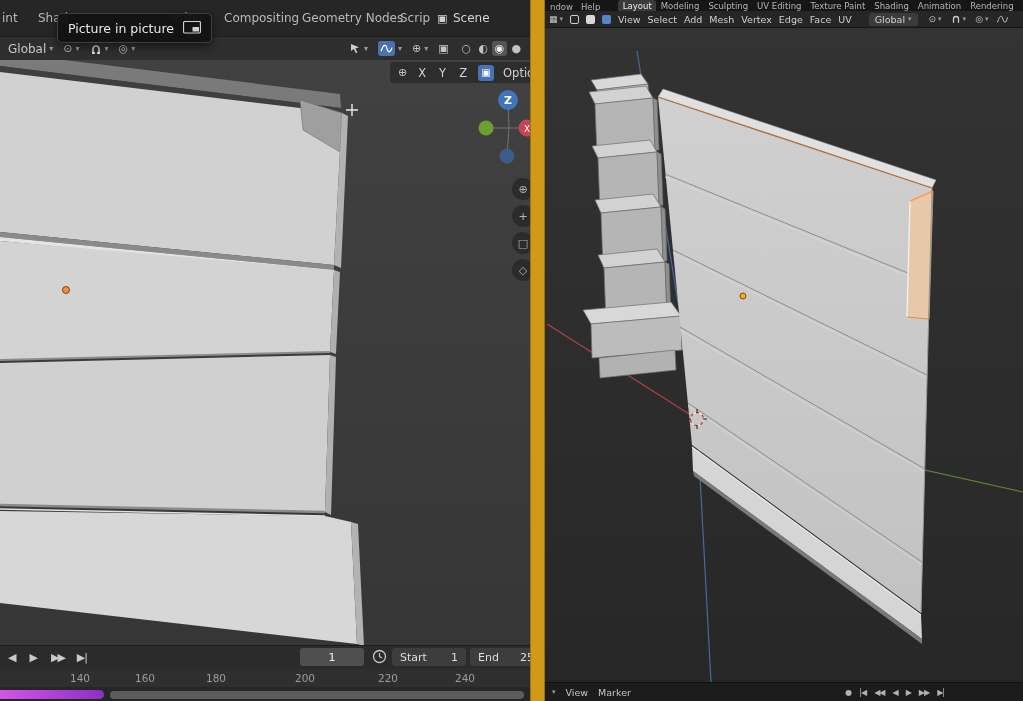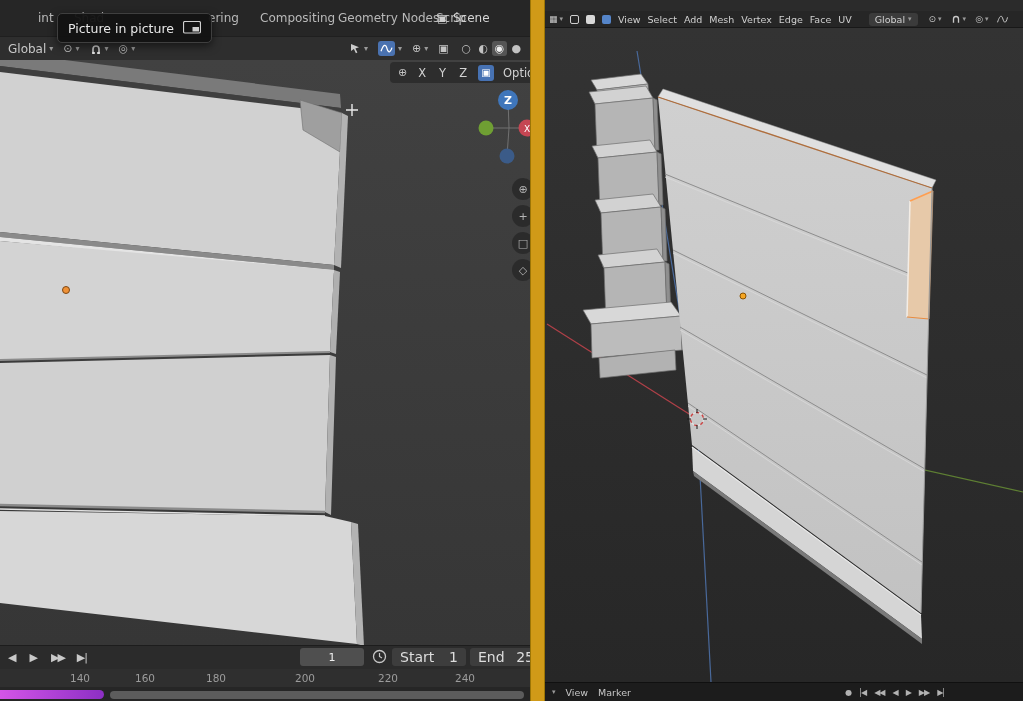--- a/index.html
+++ b/index.html
@@ -5,21 +5,21 @@
   * { box-sizing: border-box; margin: 0; padding: 0; }
   html,body { background:#111; }
   .screen {
     position: relative; width: 1023px; height: 701px; overflow: hidden;
     font-family: "DejaVu Sans","Liberation Sans",sans-serif;
     background:#222; color:#c8c8c8;
   }
   
   .lw { position:absolute; left:0; top:0; width:530px; height:701px; overflow:hidden; background:#3a3a3a; }
   .lw-topbar { position:absolute; left:0; top:0; width:100%; height:36px; background:#262626; font-size:12px; color:#b9b9b9; }
-  .lw-topbar .tab { position:absolute; top:50%; transform:translateY(-50%); white-space:nowrap;margin-left:36px; }
+  .lw-topbar .tab { position:absolute; top:50%; transform:translateY(-50%); white-space:nowrap; }
   .scene-icon { position:absolute; left:437px; top:50%; transform:translateY(-50%); color:#cfcfcf; font-size:11px;}
   .scene-label { position:absolute; left:453px; top:50%; transform:translateY(-50%); color:#d6d6d6;}
   .lw-header { position:absolute; top:36px; left:0; width:100%; height:24px; background:#2e2e2e; border-top:1px solid #1f1f1f; display:flex; align-items:center; font-size:12px; padding:0 6px; }
   .grp { display:inline-flex; align-items:center; gap:3px; margin-left:10px; }
   .caret { font-size:8px; color:#9a9a9a; }
   .iglyph { font-size:11px; color:#c4c4c4; line-height:1; }
   .falloff-box { width:17px; height:15px; background:#4a72b0; border-radius:3px; display:inline-flex; align-items:center; justify-content:center; }
   .sphere { font-size:11px; color:#c2c2c2; padding:1px 3px; border-radius:3px; }
   .sphere.active { background:#555; color:#eee; }
   .lw-viewport { position:absolute; top:60px; left:0; width:530px; height:585px; background:linear-gradient(#414141,#363636); }
@@ -27,21 +27,21 @@
   .mirror-row { position:absolute; top:62px; left:390px; height:21px; display:flex; align-items:center; gap:9px; background:rgba(43,43,43,.92); border-radius:4px; padding:0 8px; font-size:11.5px; color:#d2d2d2; width:170px; }
   .axis-btn { padding:0 2px; }
   .blue-box { width:16px; height:16px; background:#4772b3; border-radius:3px; color:#fff; font-size:10px; display:inline-flex; align-items:center; justify-content:center; }
   .gizmo { position:absolute; left:468px; top:84px; width:72px; height:92px; }
   .navbtns { position:absolute; left:512px; top:178px; display:flex; flex-direction:column; gap:5px; }
   .navbtn { width:22px; height:22px; border-radius:50%; background:rgba(40,40,40,.85); color:#b5b5b5; font-size:11px; display:flex; align-items:center; justify-content:center; }
   
   .tl-controls { position:absolute; left:0; top:645px; width:530px; height:24px; background:#2b2b2b; border-top:1px solid #1d1d1d; display:flex; align-items:center; gap:13px; padding:0 8px; font-size:11px; color:#c9c9c9; }
   .frame-field { position:absolute; left:300px; top:648px; width:64px; height:18px; background:#4f4f4f; border-radius:3px; color:#f0f0f0; font-size:11px; display:flex; align-items:center; justify-content:center; }
   .clock { position:absolute; left:372px; top:649px; }
-  .range-field { position:absolute; top:648px; height:18px; background:#3d3d3d; border-radius:3px; font-size:14px; color:#ddd; display:flex; align-items:center; justify-content:space-between; padding:0 8px; }
+  .range-field { position:absolute; top:648px; height:18px; background:#3d3d3d; border-radius:3px; font-size:11px; color:#ddd; display:flex; align-items:center; justify-content:space-between; padding:0 8px; }
   .start-field { left:392px; width:74px; }
   .end-field { left:470px; width:72px; }
   .tl-ruler { position:absolute; left:0; top:669px; width:530px; height:18px; background:#2f2f2f; font-size:10.5px; color:#9c9c9c; }
   .tick { position:absolute; top:50%; transform:translate(-50%,-50%); }
   .tl-scroll { position:absolute; left:0; top:687px; width:530px; height:14px; background:#262626; }
   .cache-bar { position:absolute; left:0; top:3px; width:104px; height:9px; background:linear-gradient(90deg,#d455e8,#8c2fc4); border-radius:0 5px 5px 0; }
   .scroll-handle { position:absolute; left:110px; top:3.5px; width:414px; height:8px; background:#5c5c5c; border-radius:4px; }
   
   .divider { position:absolute; left:530px; top:0; width:15px; height:701px; background:#d09a18; border-left:1px solid #9c7506; border-right:1px solid #9c7506; }
   
@@ -237,20 +237,33 @@
     <div class="tl-scroll">
       <div class="cache-bar"></div>
       <div class="scroll-handle"></div>
     </div>
   </div>
 
   <div class="divider"></div>
 
   <div class="rw">
 
+    <div class="rw-menubar">
+      <span style="margin-left:1px">ndow</span>
+      <span>Help</span>
+      <span class="wtab active" style="margin-left:14px">Layout</span>
+      <span class="wtab">Modeling</span>
+      <span class="wtab">Sculpting</span>
+      <span class="wtab">UV Editing</span>
+      <span class="wtab">Texture Paint</span>
+      <span class="wtab">Shading</span>
+      <span class="wtab">Animation</span>
+      <span class="wtab">Rendering</span>
+      <span class="wtab">Com</span>
+    </div>
 
     <div class="rw-header">
       <span class="grp" style="margin-left:0;gap:2px">
         <span class="iglyph" style="font-size:9px">▦</span>
         <span class="caret" style="font-size:7px">▾</span>
       </span>
       <span class="mode-sq" style="border:1px solid #cfcfcf"></span>
       <span class="mode-sq" style="background:#d8d8d8"></span>
       <span class="mode-sq" style="background:#5585c9"></span>
       <span class="menu">View</span>

